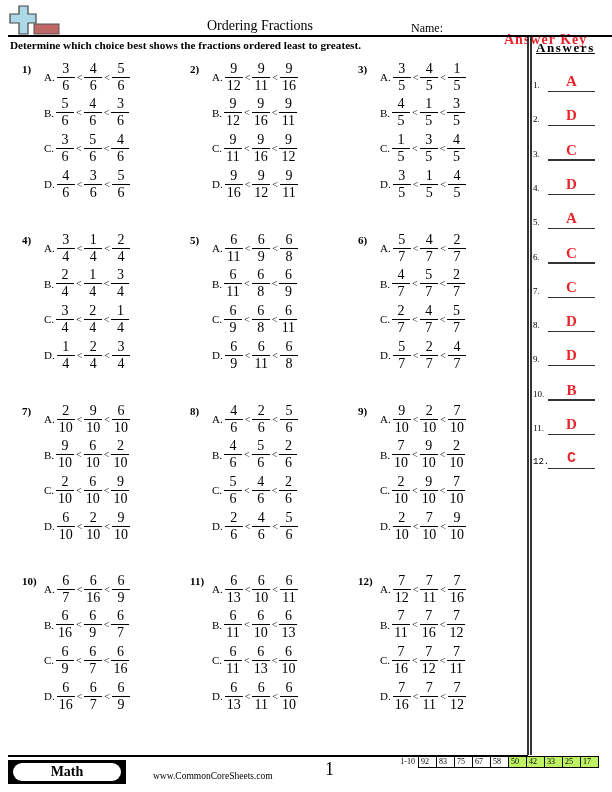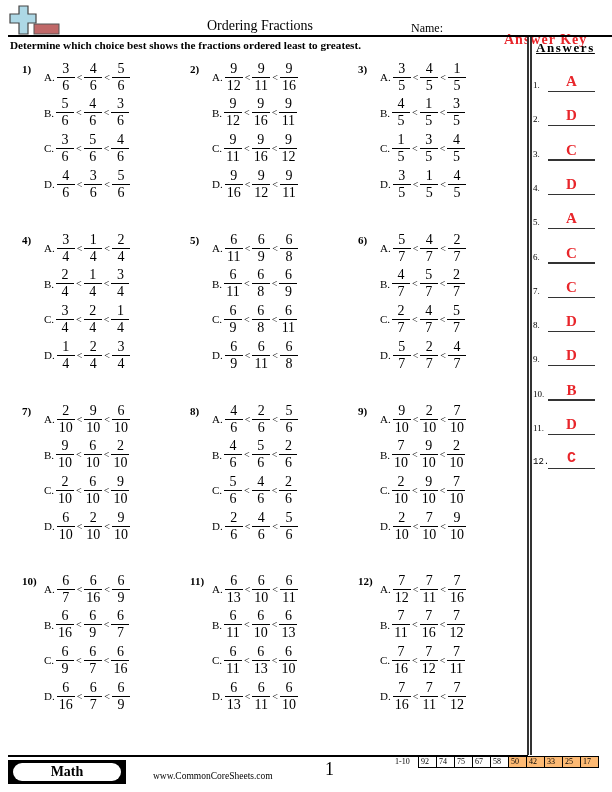--- a/index.html
+++ b/index.html
@@ -29,22 +29,22 @@
   .frac .n { min-width:16px; text-align:center; }
   .lt { font-size:10px; margin:0 1px; }
 
   #footer-rule { left:8px; top:755px; width:520px; height:1.5px; background:#000; }
   #math-pill { left:8px; top:760px; width:118px; height:24px; background:#000; }
   #math-pill-inner { left:13px; top:763px; width:108px; height:18px; background:#fff; border-radius:10px; text-align:center; font-weight:bold; font-size:14px; line-height:18px; }
   #site-url { left:131px; top:771px; font-size:9.5px;margin-left:22px; }
   #page-number { left:325px; top:759px; font-size:18px; }
   #score-table { left:393px; top:756px; font-size:8px; border-collapse:collapse; }
   #score-table td { border:1px solid #000; height:10px; padding:0 2px; min-width:13px; line-height:10px; }
-  #score-table td.lbl { border:none; text-align:left; padding-right:3px; min-width:20px;margin-left:14px; }
-  #score-table td.hl { background:#fdba74; }
+  #score-table td.lbl { border:none; text-align:right; padding-right:3px; min-width:20px;margin-left:14px; }
+  #score-table td.hl { background:#bef264; }
   #score-table td.empty { border:none; }
 </style>
 </head>
 <body>
 
 <div class="abs" id="logo">
   <svg width="52" height="32" viewBox="0 0 52 32">
     <rect x="26" y="20" width="25" height="10" fill="#c06868" stroke="#555" stroke-width="1"></rect>
     <path d="M11 2 h9 v8 h8 v9 h-8 v11 h-9 v-11 h-9 v-9 h9 z" fill="#add8e6" stroke="#444" stroke-width="1.2"></path>
   </svg>
@@ -980,21 +980,21 @@
 <div class="abs" id="footer-rule"></div>
 <div class="abs" id="math-pill"></div>
 <div class="abs" id="math-pill-inner">Math</div>
 <div class="abs" id="site-url">www.CommonCoreSheets.com</div>
 <div class="abs" id="page-number">1</div>
 <table class="abs" id="score-table">
     <tbody id="score-body">
       <tr>
         <td class="lbl">1-10</td>
         <td class="">92</td>
-        <td class="">74</td>
+        <td class="">83</td>
         <td class="">75</td>
         <td class="">67</td>
         <td class="">58</td>
         <td class="hl">50</td>
         <td class="hl">42</td>
         <td class="hl">33</td>
         <td class="hl">25</td>
         <td class="hl">17</td>
       </tr>
     </tbody>

